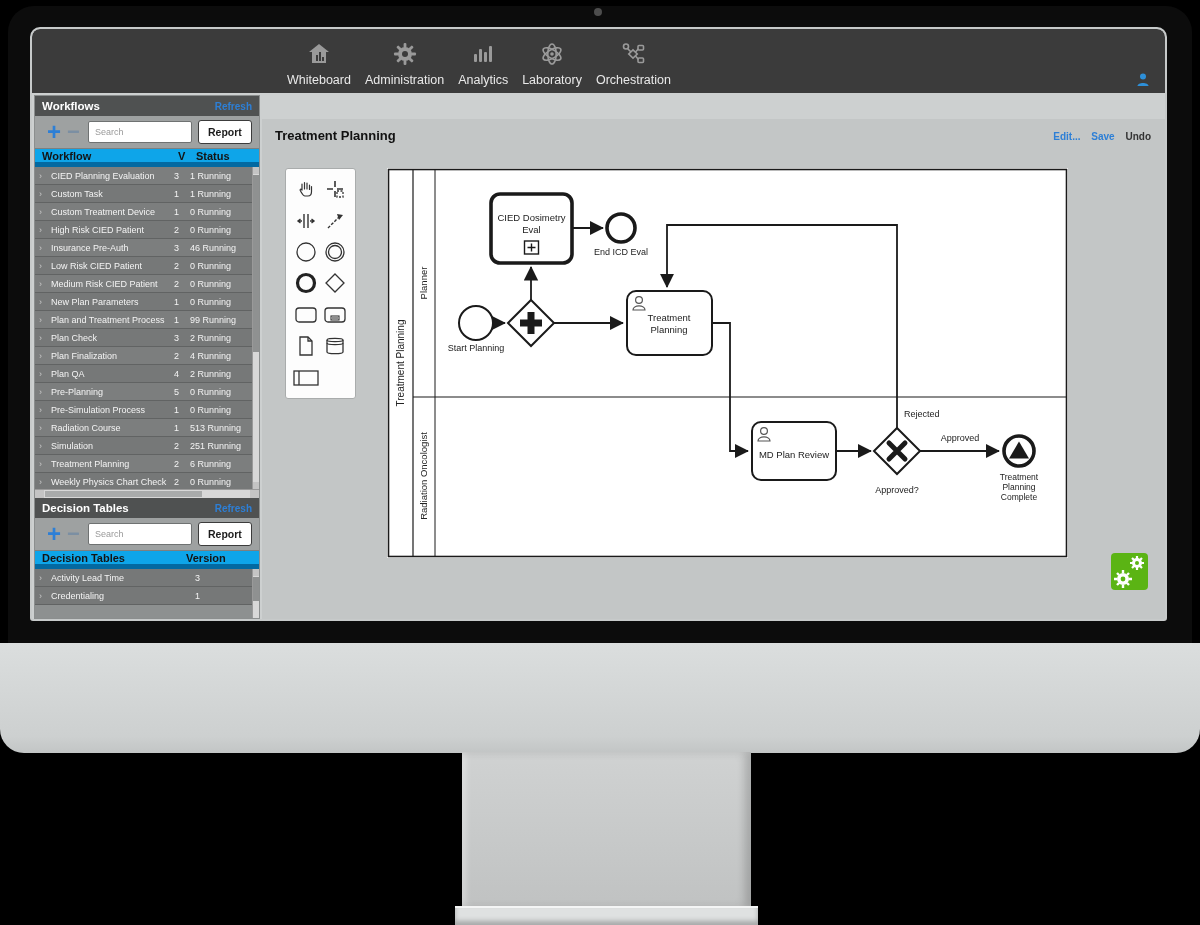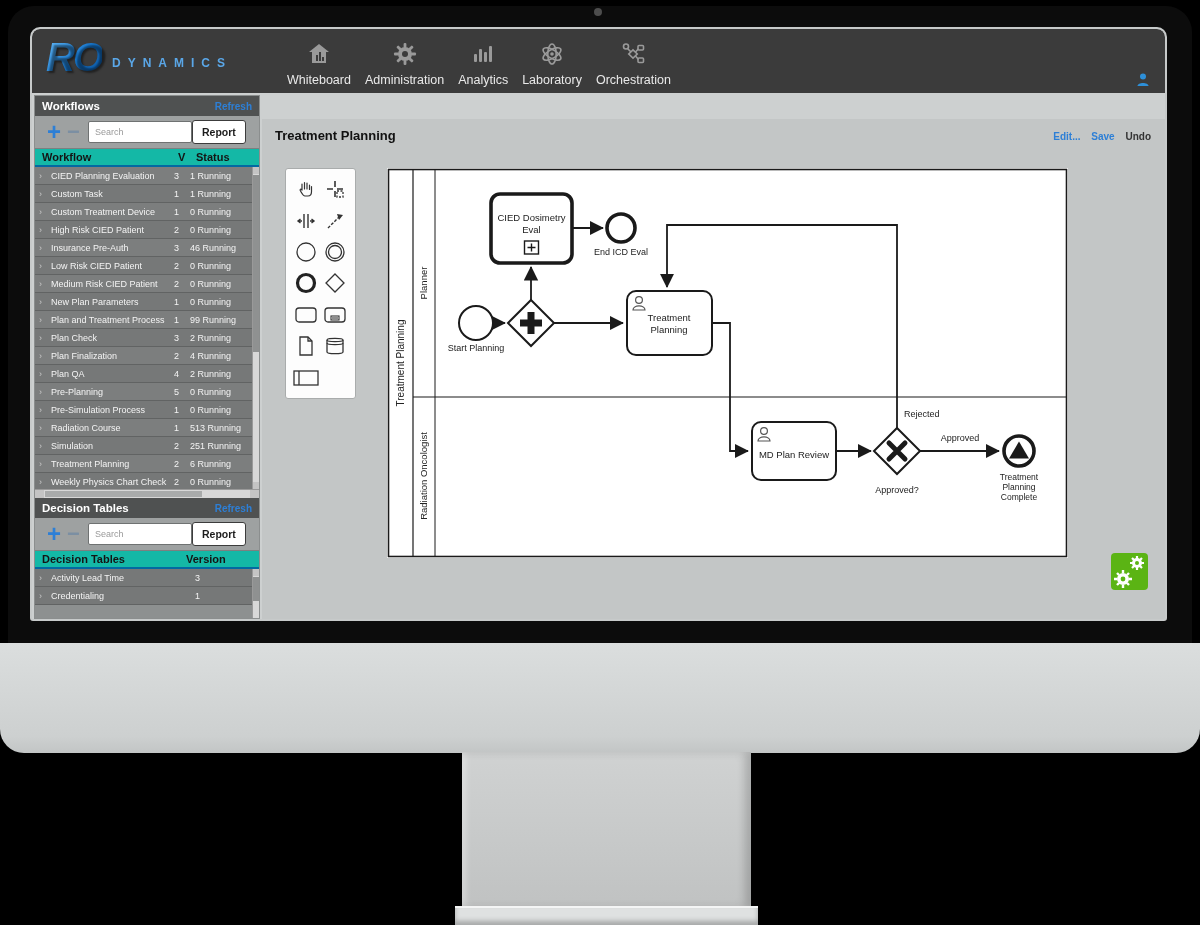--- a/index.html
+++ b/index.html
@@ -37,22 +37,22 @@
   
   .sidebar { position:absolute; left:2px; top:2px; width:226px; height:524px; background:#9ea1a1; overflow:hidden; border:1px solid #8b8e8e; }
   .sec-header { height:20px; background:#4f5151; display:flex; align-items:center; justify-content:space-between; padding:0 7px; }
   .sec-title { color:#fff; font-weight:bold; font-size:11.5px; }
   .refresh-link { color:#2d7fd6; font-size:10px; font-weight:bold; cursor:pointer; }
   .toolbar { height:32px; display:flex; align-items:center; padding:0 6px; background:#9ea1a1; }
   .btn-plus { color:#2d7fd6; font-size:24px; font-weight:bold; line-height:20px; margin:0 4px 0 6px; cursor:pointer; }
   .btn-minus { color:#7b8fa3; font-size:22px; font-weight:bold; line-height:20px; margin:0 8px 0 2px; cursor:pointer; }
   .search-box { width:104px; height:22px; border:1px solid #6f7272; border-radius:2px; font-size:9px; padding:0 6px; background:#fff; color:#333; font-family:"Liberation Sans",sans-serif; }
   .search-box::placeholder { color:#9a9a9a; }
-  .report-btn { width:54px; height:24px; background:#fff; border:1.5px solid #3c3c3c; border-radius:3px; font-size:10.5px; font-weight:bold; color:#1c1c1c; cursor:pointer; font-family:"Liberation Sans",sans-serif; }
-  .tbl-head { height:19px; background:#14b8a6; display:flex; align-items:center; font-size:11px; font-weight:bold; color:#141414; padding:0 7px; border-top:1px solid #7d8080; border-bottom:2px solid #0369a1; }
+  .report-btn { margin-left:6px; width:54px; height:24px; background:#fff; border:1.5px solid #3c3c3c; border-radius:3px; font-size:10.5px; font-weight:bold; color:#1c1c1c; cursor:pointer; font-family:"Liberation Sans",sans-serif; }
+  .tbl-head { height:19px; background:#0ea5e9; display:flex; align-items:center; font-size:11px; font-weight:bold; color:#141414; padding:0 7px; border-top:1px solid #7d8080; border-bottom:5px solid #0369a1; }
   .tbl-head .c-name { flex:1; }
   .tbl-head .c-ver { width:18px; }
   .tbl-head .c-status { width:56px; }
   .wf-list { position:relative; height:322px; background:#8d9090; overflow:hidden; }
   .wf-rows { position:absolute; left:0; top:0; right:7px; }
   .wf-row { height:18px; display:flex; align-items:center; background:#767878; border-bottom:1px solid #616363; color:#f4f4f4; font-size:9px; padding:0 4px; cursor:pointer; }
   .wf-row:nth-child(odd) { background:#7c7e7e; }
   .wf-row .arr { color:#c9c9c9; font-size:9px; width:12px; }
   .wf-row .nm { flex:1; white-space:nowrap; overflow:hidden; }
   .wf-row .ver { width:16px; }
@@ -103,24 +103,20 @@
 </head>
 <body>
 
 <div class="stage">
   <div class="bezel"></div>
   <div class="camera-dot"></div>
 
   <div class="app">
 
     <div class="navbar">
-      <div class="logo-wrap">
-        <span class="logo-ro">RO</span>
-        <span class="logo-dyn">DYNAMICS</span>
-      </div>
 
       <div class="nav-items">
         <div class="nav-item">
           <span>
             <svg width="24" height="24" viewBox="0 0 24 24">
                 <path d="M12 2 L22 10 L19 10 L19 21 L5 21 L5 10 L2 10 Z" fill="#9a9a9a"></path>
                 <rect x="9" y="13" width="2" height="6" fill="#3b3b3b"></rect>
                 <rect x="12" y="10" width="2" height="9" fill="#3b3b3b"></rect>
                 <rect x="15" y="15" width="2" height="4" fill="#3b3b3b"></rect>
               </svg>

